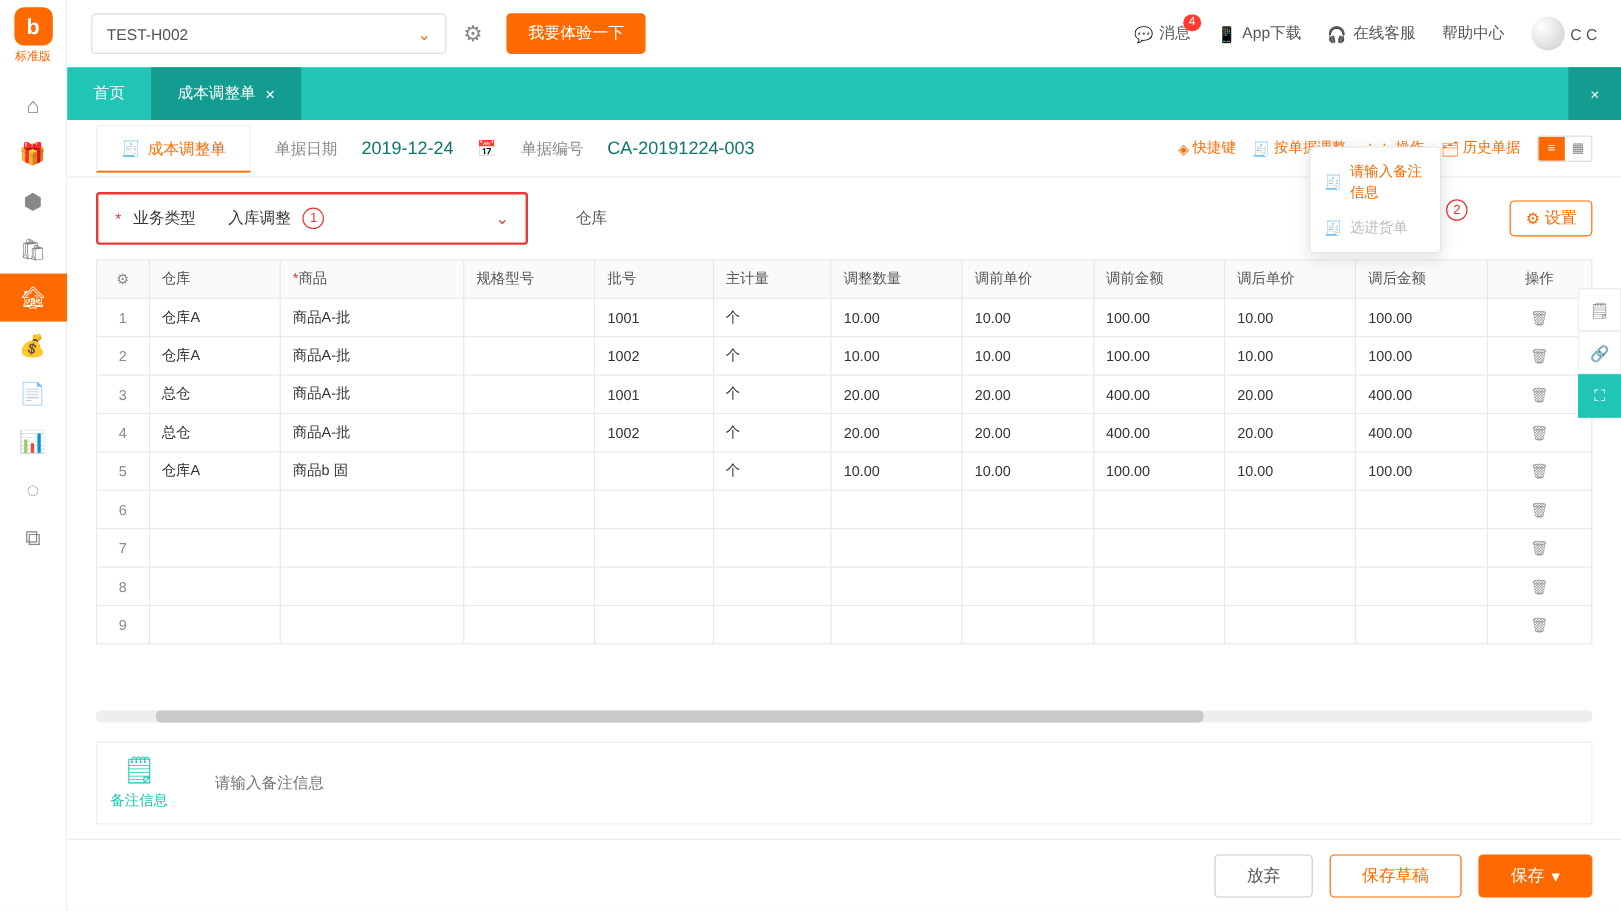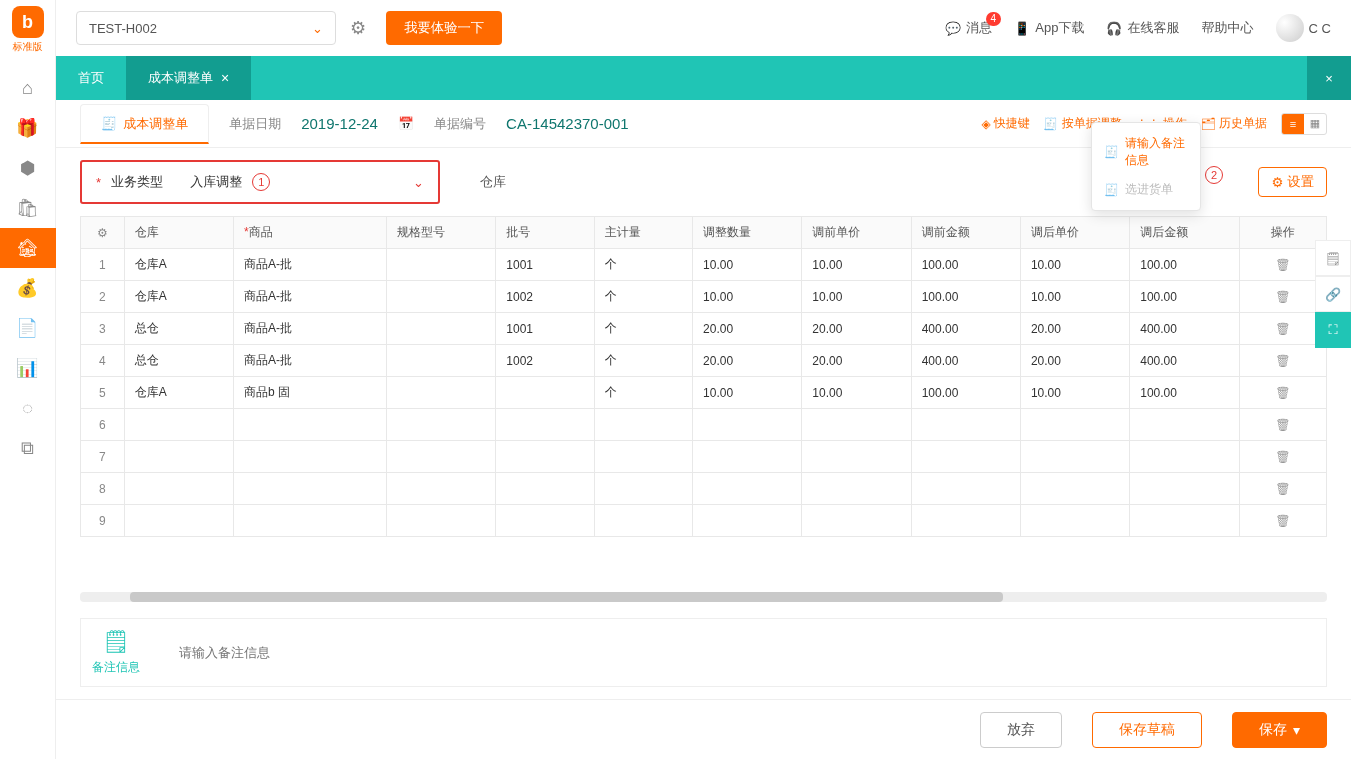--- a/index.html
+++ b/index.html
@@ -5,21 +5,21 @@
 *{box-sizing:border-box;margin:0;padding:0;font-family:-apple-system,"PingFang SC","Microsoft YaHei",sans-serif}
 body{background:#f5f5f5;font-size:13px;color:#333;overflow:hidden}
 .app{display:flex;height:759px;width:1351px}
 .sidebar{width:56px;background:#fff;border-right:1px solid #eee;display:flex;flex-direction:column;align-items:center;padding-top:6px}
 .logo{width:32px;height:32px;background:#ff6a00;border-radius:8px;display:flex;align-items:center;justify-content:center;color:#fff;font-weight:bold;font-size:18px}
 .logo-sub{font-size:10px;color:#ff6a00;margin-top:2px;margin-bottom:14px}
 .nav-item{width:56px;height:40px;display:flex;align-items:center;justify-content:center;color:#888;cursor:pointer;font-size:18px}
 .nav-item.active{background:#ff6a00;color:#fff}
 .main{flex:1;display:flex;flex-direction:column;min-width:0}
 .topbar{height:56px;background:#fff;display:flex;align-items:center;padding:0 20px;gap:10px}
-.org-select{width:260px;height:34px;border:1px solid #ddd;border-radius:4px;display:flex;align-items:center;padding:0 12px;color:#555;position:relative}
+.org-select{width:296px;height:34px;border:1px solid #ddd;border-radius:4px;display:flex;align-items:center;padding:0 12px;color:#555;position:relative}
 .org-select .chev{margin-left:auto;color:#ff6a00}
 .gear{color:#888;font-size:18px;cursor:pointer;margin-left:4px}
 .try-btn{background:#ff6a00;color:#fff;border:none;height:34px;padding:0 18px;border-radius:4px;cursor:pointer;margin-left:10px}
 .top-right{margin-left:auto;display:flex;align-items:center;gap:22px;color:#555}
 .tr-item{display:flex;align-items:center;gap:5px;cursor:pointer;position:relative}
 .badge{position:absolute;top:-7px;right:-9px;background:#ff3b30;color:#fff;border-radius:8px;padding:0 5px;font-size:10px;line-height:14px}
 .avatar{width:28px;height:28px;border-radius:50%;background:radial-gradient(circle at 30% 30%,#fff,#ccc)}
 .tabs{height:44px;background:#20c5b5;display:flex;align-items:center;color:#fff}
 .tab{height:44px;padding:0 22px;display:flex;align-items:center;gap:8px;cursor:pointer}
 .tab.active{background:#129d90}
@@ -57,21 +57,21 @@
 .row-idx{text-align:center;color:#888;width:40px}
 .gear-th{text-align:center;width:40px;color:#888}
 .op-col{text-align:center;width:80px}
 .del-icon{color:#999;cursor:pointer}
 .hscroll{height:10px;background:#eee;margin:0 24px 4px;border-radius:4px;position:relative}
 .hscroll-thumb{position:absolute;left:50px;top:0;height:10px;width:70%;background:#c9c9c9;border-radius:4px}
 .remark{margin:12px 24px;display:flex;gap:18px;border:1px solid #eee}
 .remark-label{width:70px;text-align:center;padding:10px 0;color:#20c5b5;display:flex;flex-direction:column;align-items:center;gap:4px;font-size:12px}
 .remark-label .ri{font-size:22px}
 .remark input{flex:1;border:none;outline:none;padding:10px;font-size:13px}
-.footer{height:60px;display:flex;align-items:center;justify-content:flex-end;gap:30px;padding:0 24px;border-top:1px solid #eee;background:#fff}
+.footer{height:60px;display:flex;align-items:center;justify-content:flex-end;gap:14px;padding:0 24px;border-top:1px solid #eee;background:#fff}
 .btn{height:36px;padding:0 26px;border-radius:4px;cursor:pointer;font-size:14px}
 .btn-plain{background:#fff;border:1px solid #ccc;color:#555}
 .btn-outline{background:#fff;border:1px solid #ff6a00;color:#ff6a00}
 .btn-primary{background:#ff6a00;border:1px solid #ff6a00;color:#fff;display:flex;align-items:center;gap:6px}
 .right-rail{position:absolute;right:0;top:240px;display:flex;flex-direction:column}
 .rail-btn{width:36px;height:36px;background:#fff;border:1px solid #eee;display:flex;align-items:center;justify-content:center;color:#888;cursor:pointer}
 .rail-btn.on{background:#20c5b5;color:#fff;border-color:#20c5b5}
 </style>
 </head>
 <body>
@@ -138,21 +138,21 @@
     <div class="content">
       <div class="subhead">
         <div class="doc-tab">
           <span class="doc-icon">🧾</span>
           <span>成本调整单</span>
         </div>
         <span class="meta-label">单据日期</span>
         <span class="meta-value">2019-12-24</span>
         <span class="cal-icon">📅</span>
         <span class="meta-label">单据编号</span>
-        <span class="meta-value">CA-14542370-001</span>
+        <span class="meta-value">CA-20191224-003</span>
         <div class="sub-actions">
           <div class="act">◈ <span>快捷键</span></div>
           <div class="act">🧾 <span>按单据调整</span></div>
           <div class="act">⋮⋮ <span>操作</span></div>
           <div class="act">🗂 <span>历史单据</span></div>
           <div class="view-toggle">
               <span class="on">≡</span>
               <span>▦</span>
             </div>
         </div>

